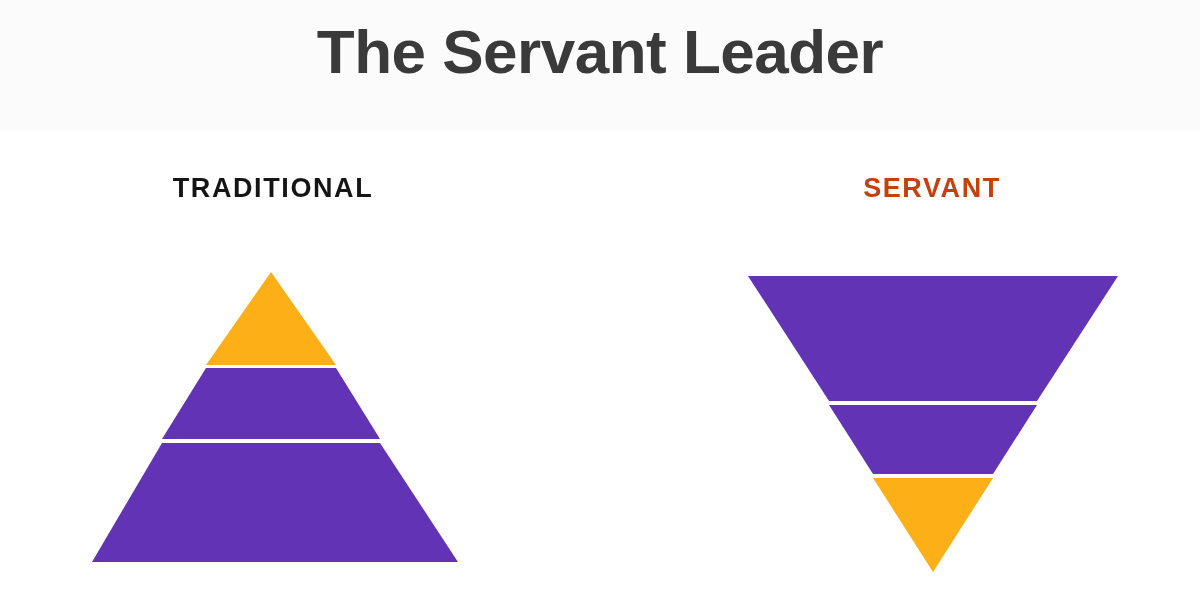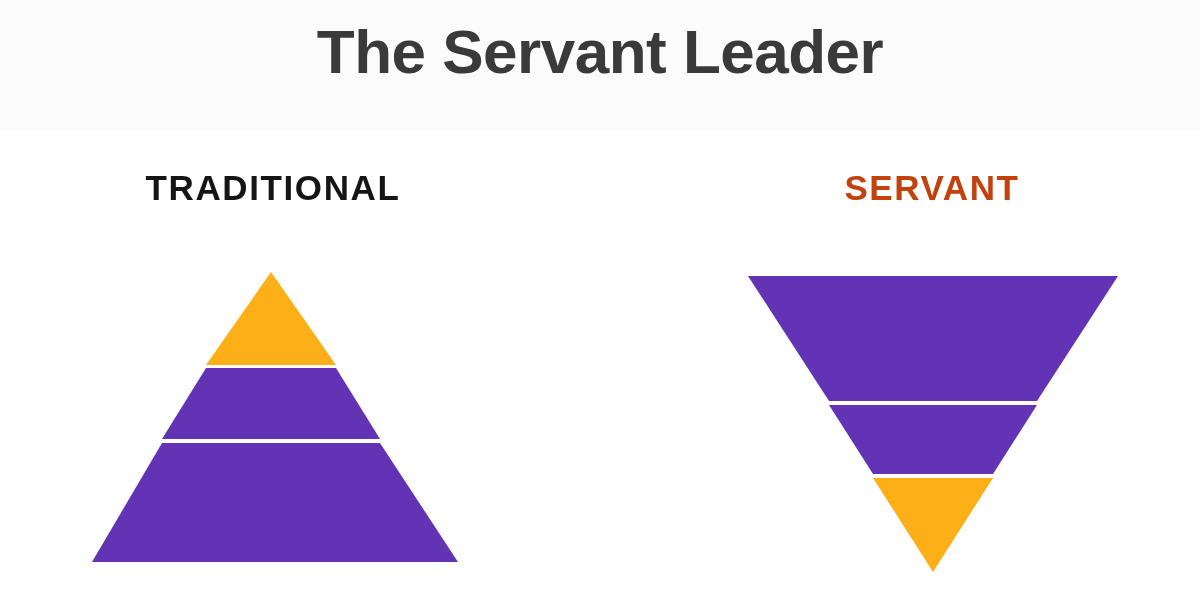--- a/index.html
+++ b/index.html
@@ -38,21 +38,21 @@
     font-weight: bold;
     line-height: 76px;
     letter-spacing: -0.5px;
     color: #3a3a3a;
     white-space: nowrap;
   }
   .col-label {
     position: absolute;
     top: 169px;
     font-family: "Liberation Sans", sans-serif;
-    font-size: 35px;
+    font-size: 27px;
     font-weight: bold;
     line-height: 38px;
     letter-spacing: 1.6px;
     color: #151515;
     text-align: center;
     white-space: nowrap;
   }
   .col-label.left  { left:  73px; width: 400px; }
   .col-label.right { left: 732px; width: 400px; }
 

